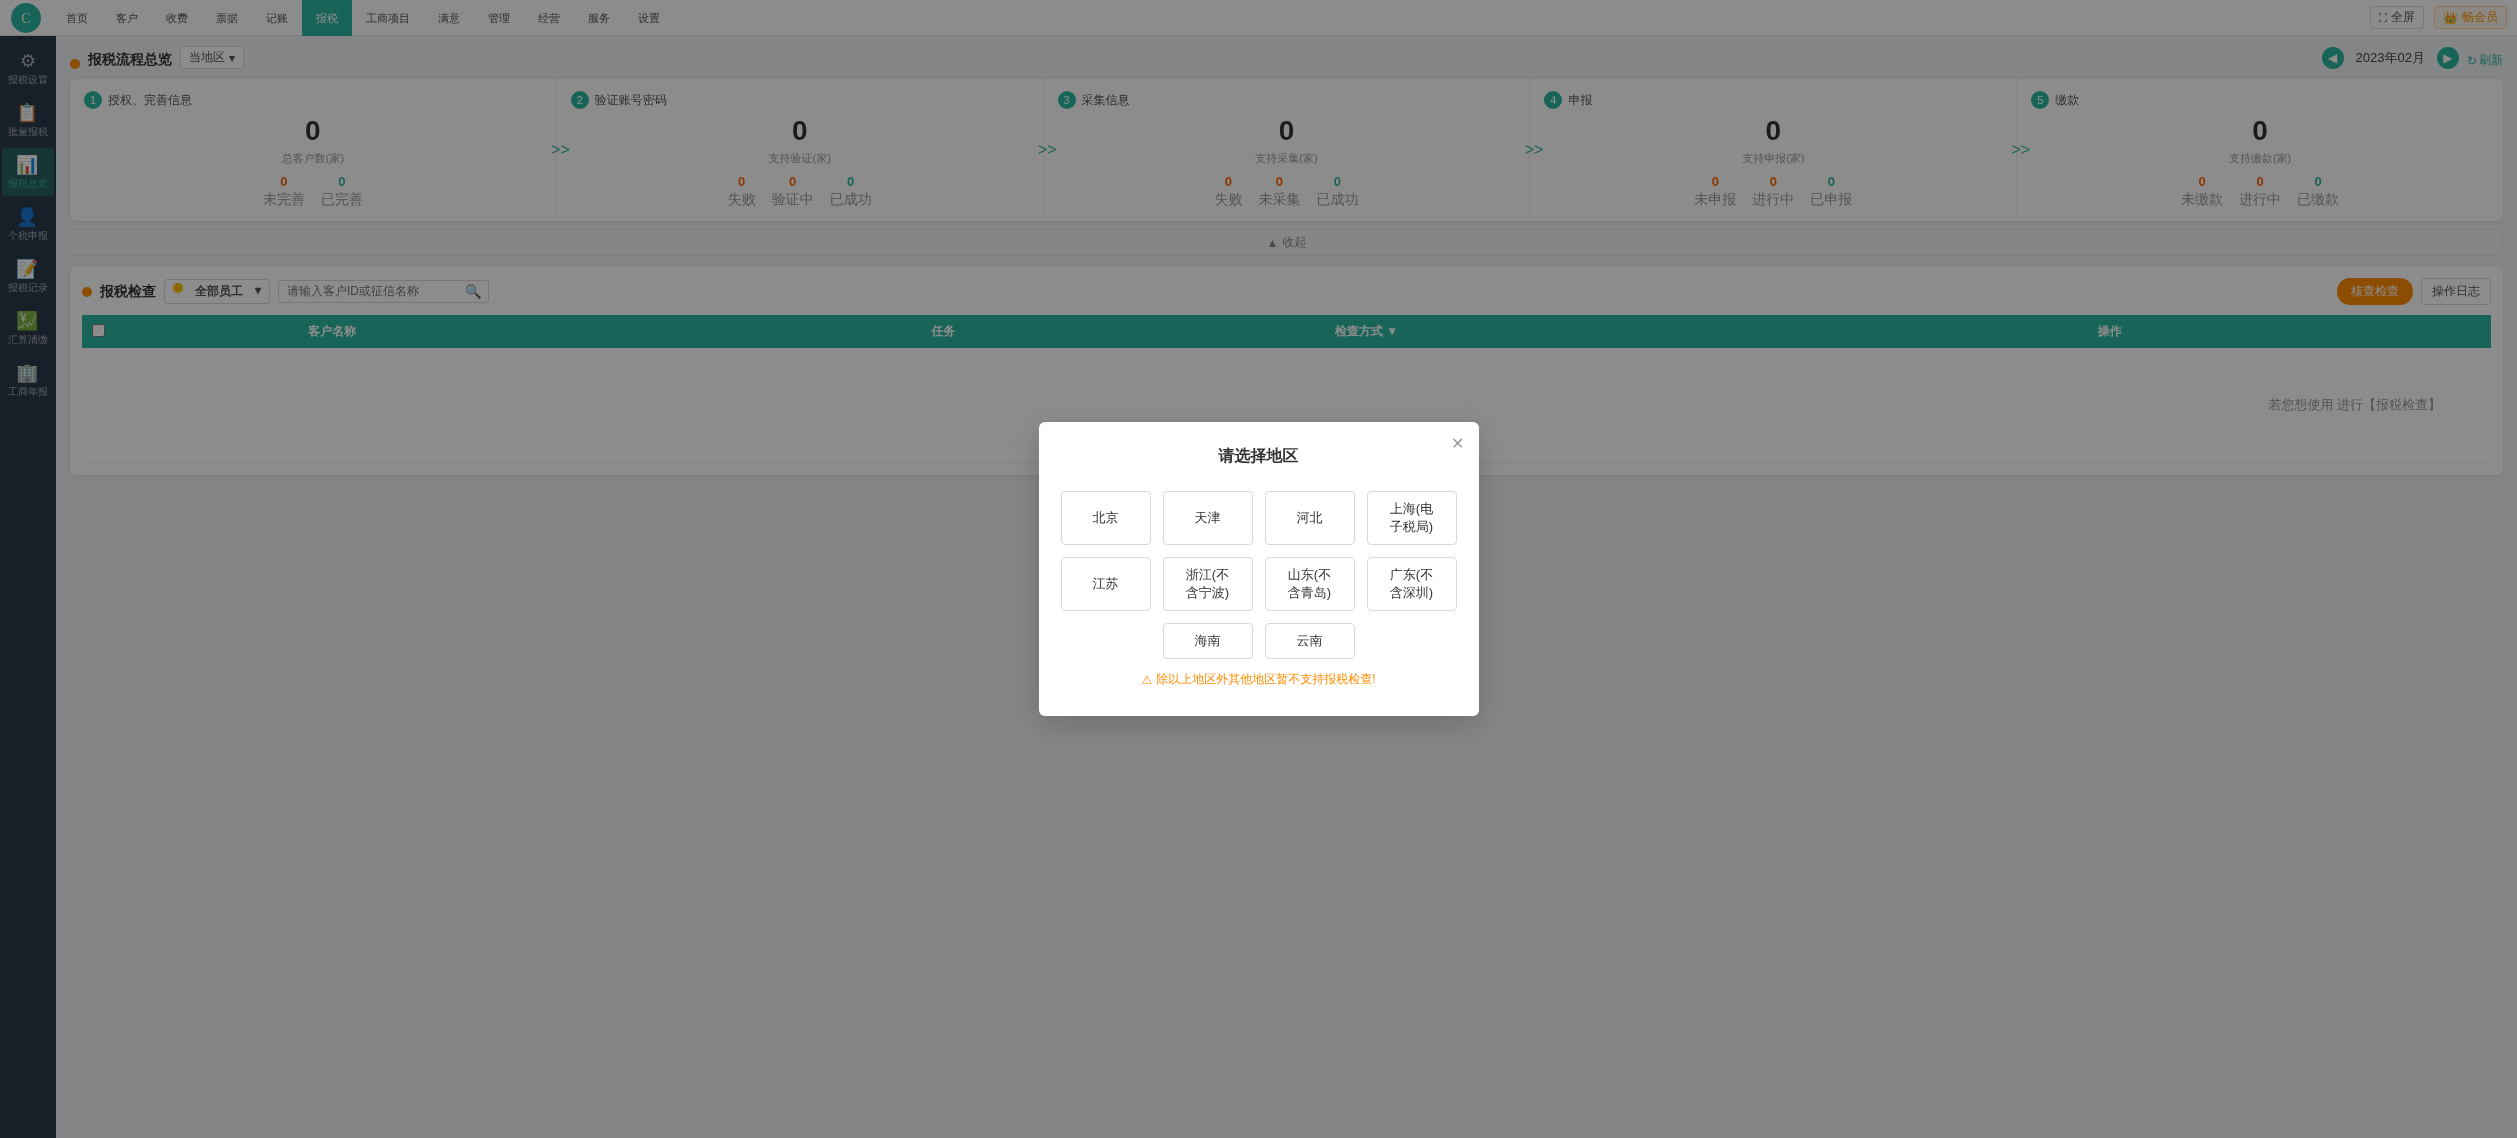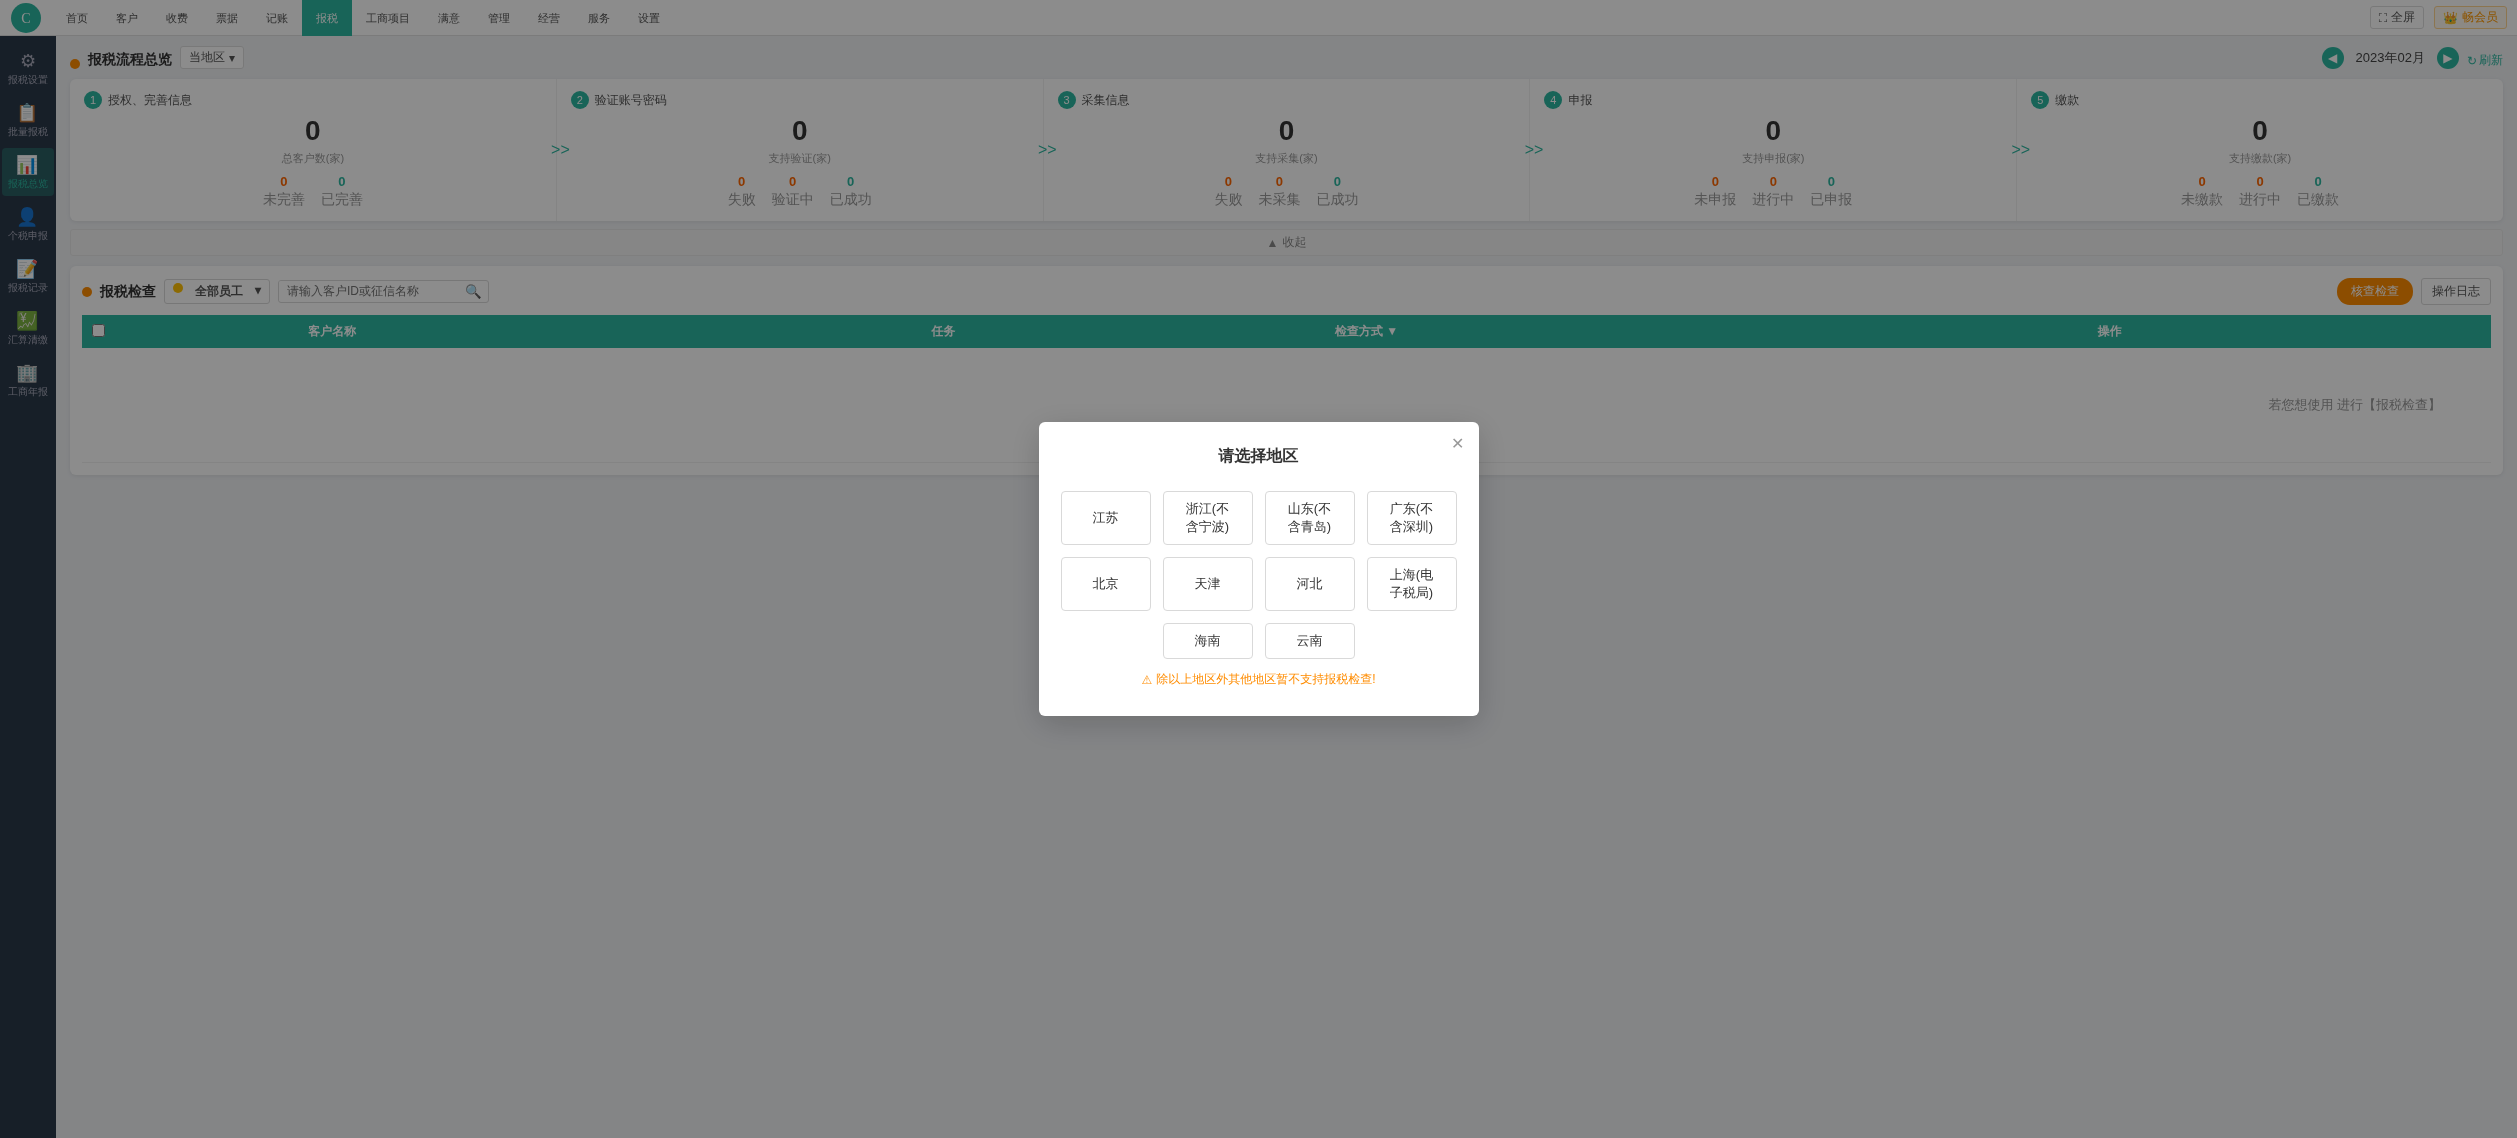--- a/index.html
+++ b/index.html
@@ -404,34 +404,34 @@
     </div>
   </div>
 </div>
 
 <div class="modal-overlay">
   <div class="modal-box">
     <button class="modal-close">✕</button>
     <div class="modal-title">请选择地区</div>
 
     <div class="region-row">
+      <button class="region-btn">北京</button>
+      <button class="region-btn">天津</button>
+      <button class="region-btn">河北</button>
+      <button class="region-btn">上海(电子税局)</button>
+    </div>
+
+    <div class="region-row">
       <button class="region-btn">江苏</button>
       <button class="region-btn">浙江(不含宁波)</button>
       <button class="region-btn">山东(不含青岛)</button>
       <button class="region-btn">广东(不含深圳)</button>
     </div>
 
     <div class="region-row">
-      <button class="region-btn">北京</button>
-      <button class="region-btn">天津</button>
-      <button class="region-btn">河北</button>
-      <button class="region-btn">上海(电子税局)</button>
-    </div>
-
-    <div class="region-row">
       <button class="region-btn">海南</button>
       <button class="region-btn">云南</button>
     </div>
 
     <div class="warning-text">
       <span>⚠</span>
       <span>除以上地区外其他地区暂不支持报税检查!</span>
     </div>
   </div>
 </div>

